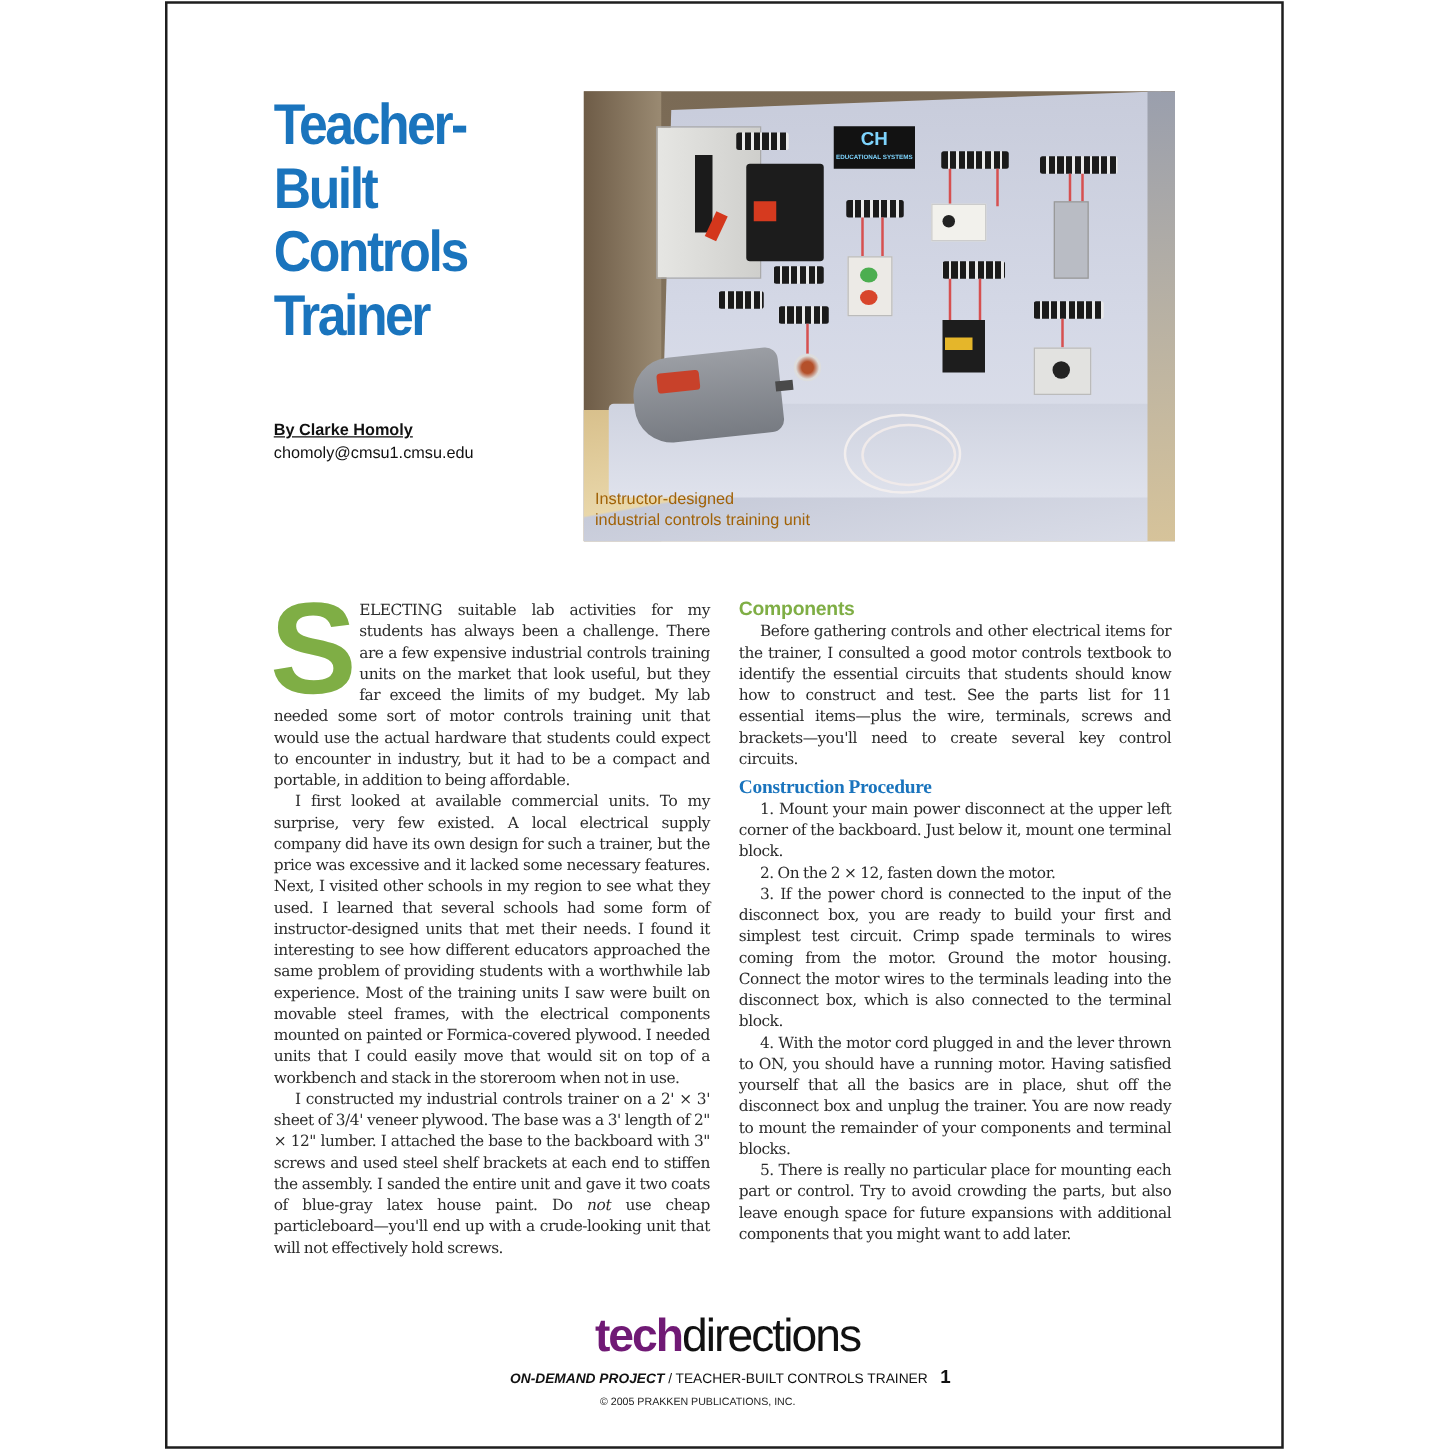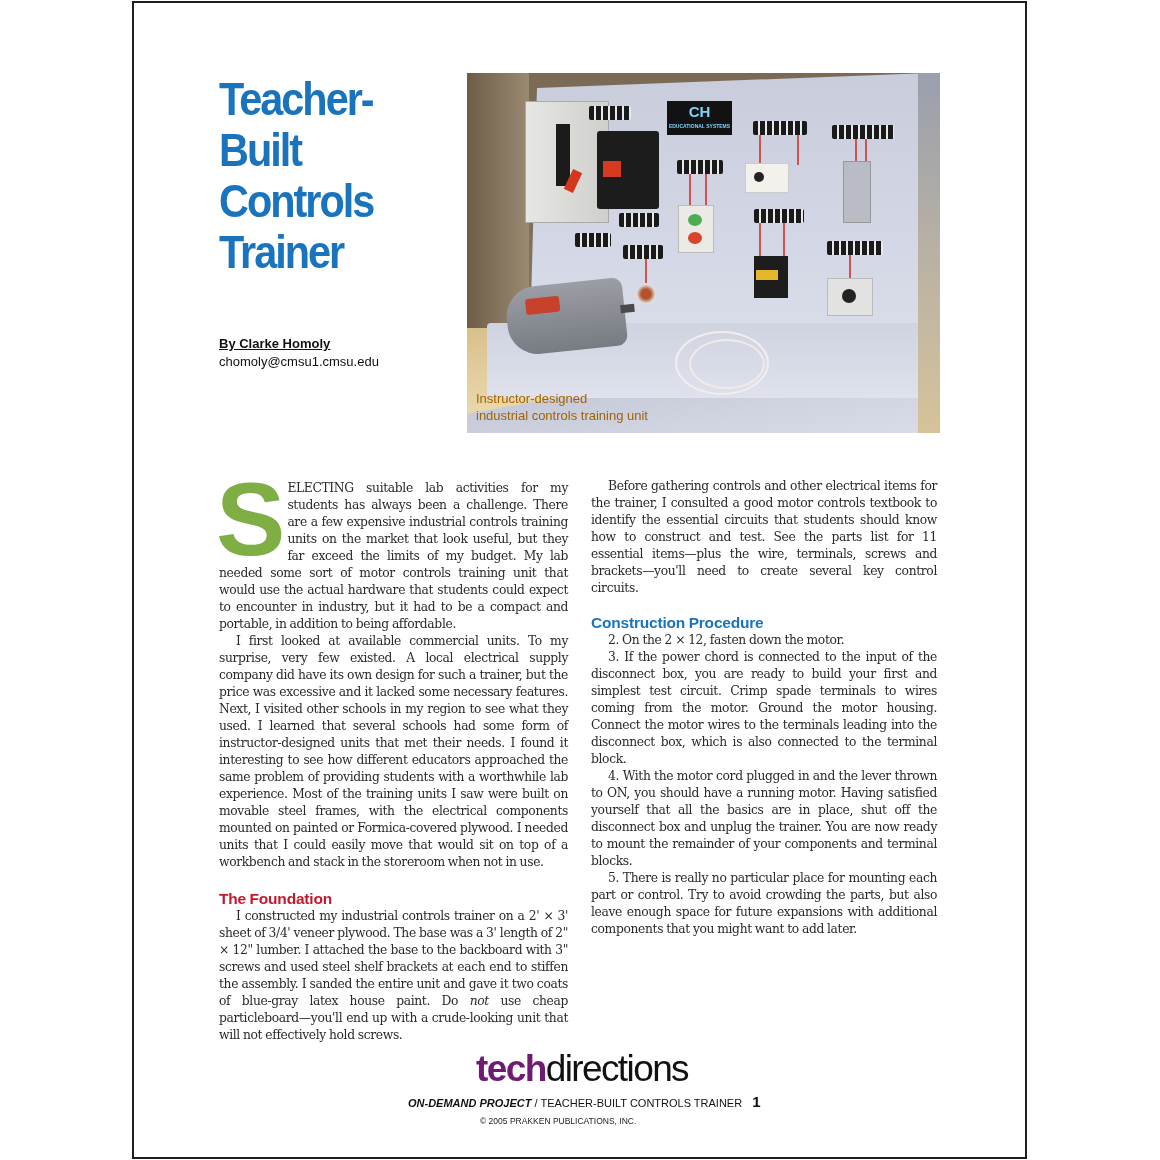--- a/index.html
+++ b/index.html
@@ -71,21 +71,21 @@
 
   .col { position: absolute; font-family: "DejaVu Serif", serif; font-size: 12.3px; line-height: 17px; color: #2a2a2a; letter-spacing: -0.35px; word-spacing: -0.5px; }
   .col p { margin: 0; text-align: justify; text-align-last: left; text-indent: 17px; }
   .col p.first { text-indent: 0; }
   .col-left { left: 219px; top: 480px; width: 349px; }
   .col-right { left: 591px; top: 478px; width: 346px; }
   .dropcap { float: left; font-family: "Liberation Sans", sans-serif; font-weight: bold; color: #7fae45; font-size: 104px; line-height: 78px; height: 80px; margin: 0 4px 0 -3px; letter-spacing: -2px; }
   .h2 { font-family: "Liberation Sans", sans-serif; font-weight: bold; font-size: 15.5px; line-height: 19px; margin: 0; letter-spacing: -0.2px; }
   .h2.red { color: #c6182c; margin-top: 18px; }
   .h2.green { color: #7fae45; }
-  .h2.blue { color: #1a74bd; margin-top: 16px; }
+  .h2.blue { color: #1a74bd; margin-top: 4px; font-family: Liberation Serif, serif; }
 
   .footer-logo {
     position: absolute; left: 452px; top: 1047px; width: 260px; text-align: center;
     font-family: "Liberation Sans", sans-serif; font-size: 37px; line-height: 44px; letter-spacing: -1.6px;
   }
   .footer-logo .tech { color: #701a75; font-weight: bold; }
   .footer-logo .dir { color: #111; font-weight: normal; }
   .footer-line {
     position: absolute; left: 408px; top: 1094px; font-family: "Liberation Sans", sans-serif;
     font-size: 11px; line-height: 16px; color: #111; white-space: nowrap;
@@ -160,27 +160,28 @@
 </div>
 
 <div class="caption">
   <span>Instructor-designed</span>
   <span>industrial controls training unit</span>
 </div>
 
 <div class="col col-left">
   <p class="first"><span class="dropcap">S</span><span>ELECTING suitable lab activities for my students has always been a challenge. There are a few expensive industrial controls training units on the market that look useful, but they far exceed the limits of my budget. My lab needed some sort of motor controls training unit that would use the actual hardware that students could expect to encounter in industry, but it had to be a compact and portable, in addition to being affordable.</span></p>
   <p>I first looked at available commercial units. To my surprise, very few existed. A local electrical supply company did have its own design for such a trainer, but the price was excessive and it lacked some necessary features. Next, I visited other schools in my region to see what they used. I learned that several schools had some form of instructor-designed units that met their needs. I found it interesting to see how different educators approached the same problem of providing students with a worthwhile lab experience. Most of the training units I saw were built on movable steel frames, with the electrical components mounted on painted or Formica-covered plywood. I needed units that I could easily move that would sit on top of a workbench and stack in the storeroom when not in use.</p>
-  <h2 class="h2 red">The Foundation</h2>
   <p><span>I constructed my industrial controls trainer on a 2' × 3' sheet of 3/4' veneer plywood. The base was a 3' length of 2" × 12" lumber. I attached the base to the backboard with 3" screws and used steel shelf brackets at each end to stiffen the assembly. I sanded the entire unit and gave it two coats of blue-gray latex house paint. Do </span><em>not</em><span> use cheap particleboard—you'll end up with a crude-looking unit that will not effectively hold screws.</span></p>
 </div>
 
 <div class="col col-right">
+  <h2 class="h2 green">Components</h2>
   <p>Before gathering controls and other electrical items for the trainer, I consulted a good motor controls textbook to identify the essential circuits that students should know how to construct and test. See the parts list for 11 essential items—plus the wire, terminals, screws and brackets—you'll need to create several key control circuits.</p>
   <h2 class="h2 blue">Construction Procedure</h2>
+  <p>1. Mount your main power disconnect at the upper left corner of the backboard. Just below it, mount one terminal block.</p>
   <p>2. On the 2 × 12, fasten down the motor.</p>
   <p>3. If the power chord is connected to the input of the disconnect box, you are ready to build your first and simplest test circuit. Crimp spade terminals to wires coming from the motor. Ground the motor housing. Connect the motor wires to the terminals leading into the disconnect box, which is also connected to the terminal block.</p>
   <p>4. With the motor cord plugged in and the lever thrown to ON, you should have a running motor. Having satisfied yourself that all the basics are in place, shut off the disconnect box and unplug the trainer. You are now ready to mount the remainder of your components and terminal blocks.</p>
   <p>5. There is really no particular place for mounting each part or control. Try to avoid crowding the parts, but also leave enough space for future expansions with additional components that you might want to add later.</p>
 </div>
 
 <div class="footer-logo"><span class="tech">tech</span><span class="dir">directions</span></div>
 
 <div class="footer-line">
   <span class="proj">ON-DEMAND PROJECT</span><span> / </span><span>TEACHER-BUILT CONTROLS TRAINER</span><span class="pagenum">1</span>

